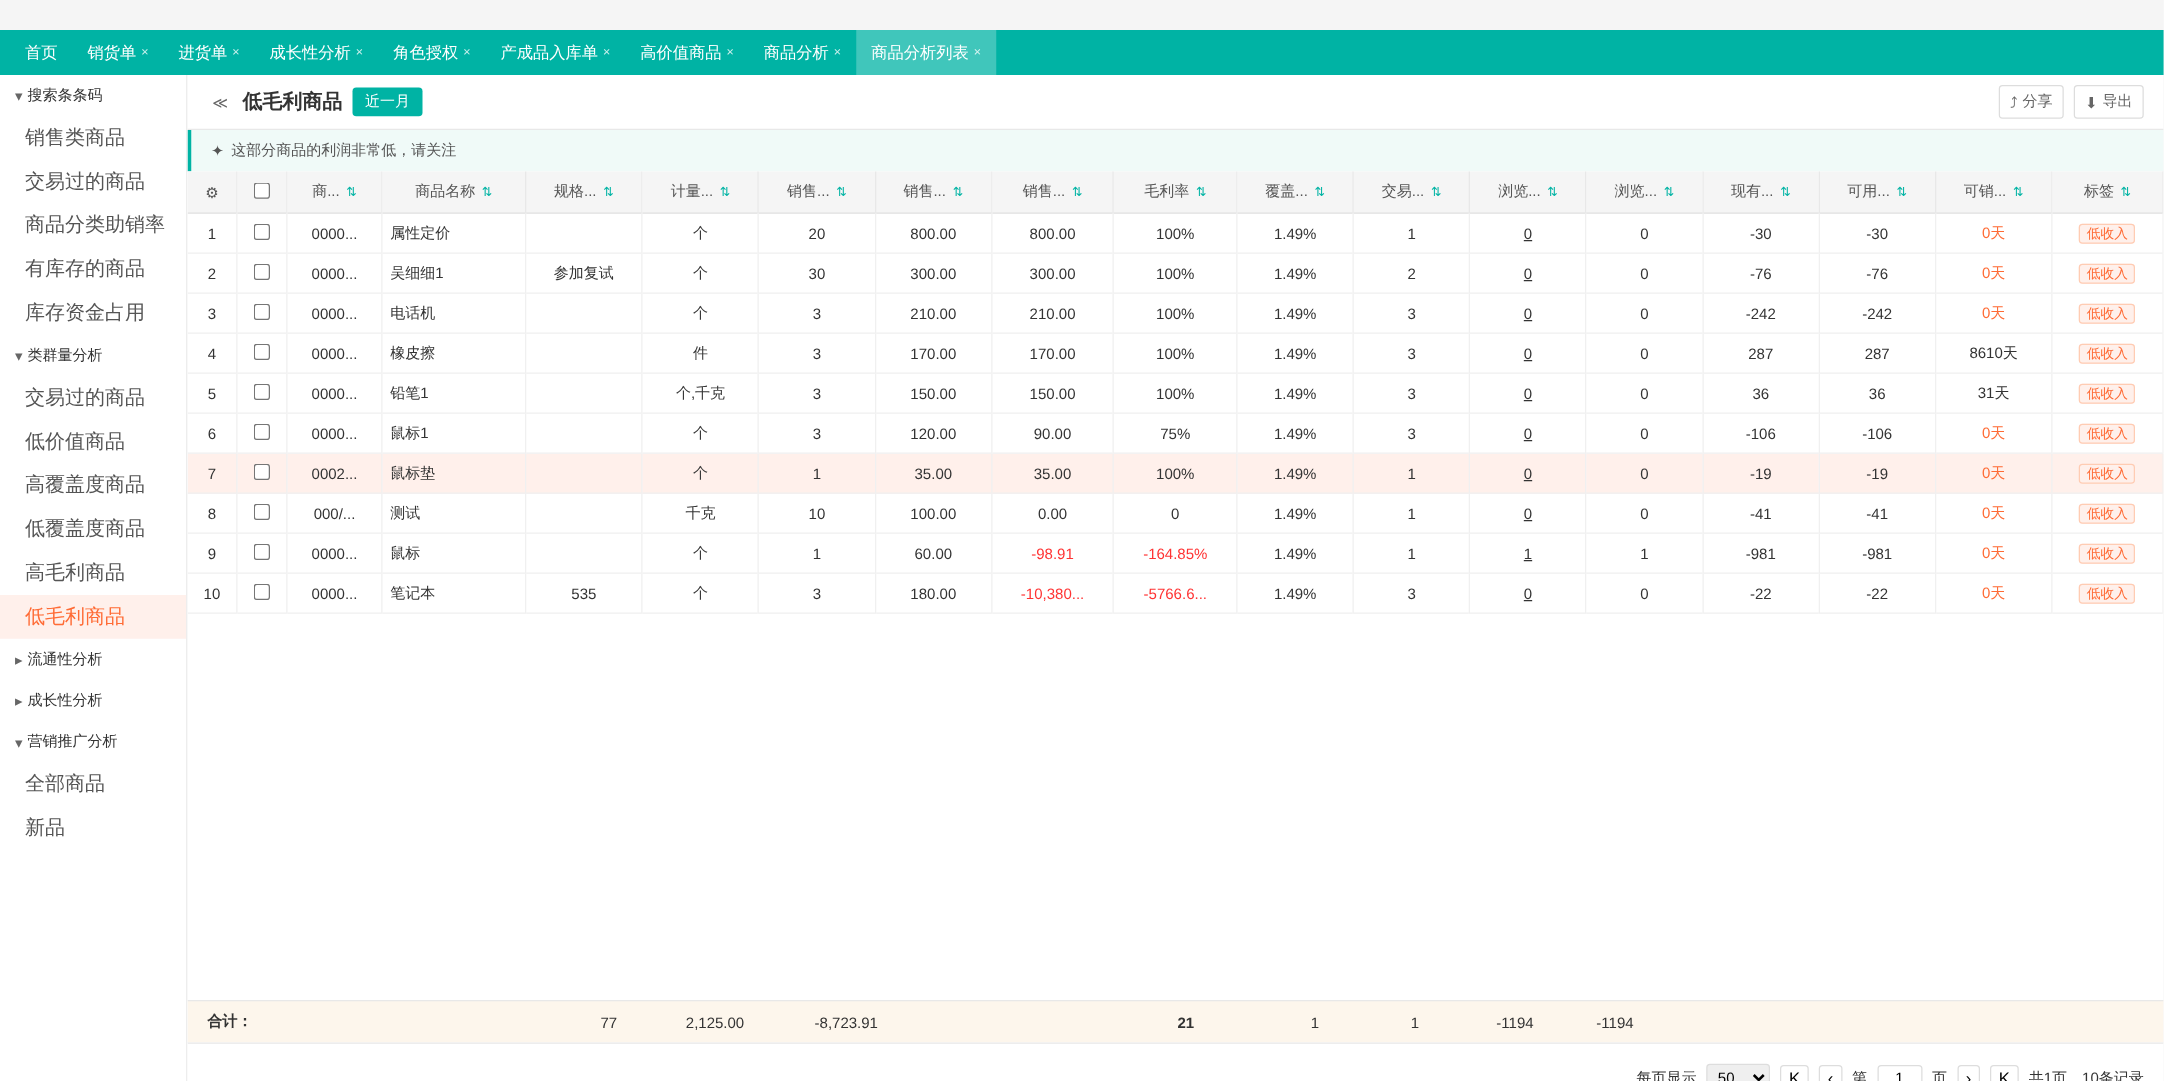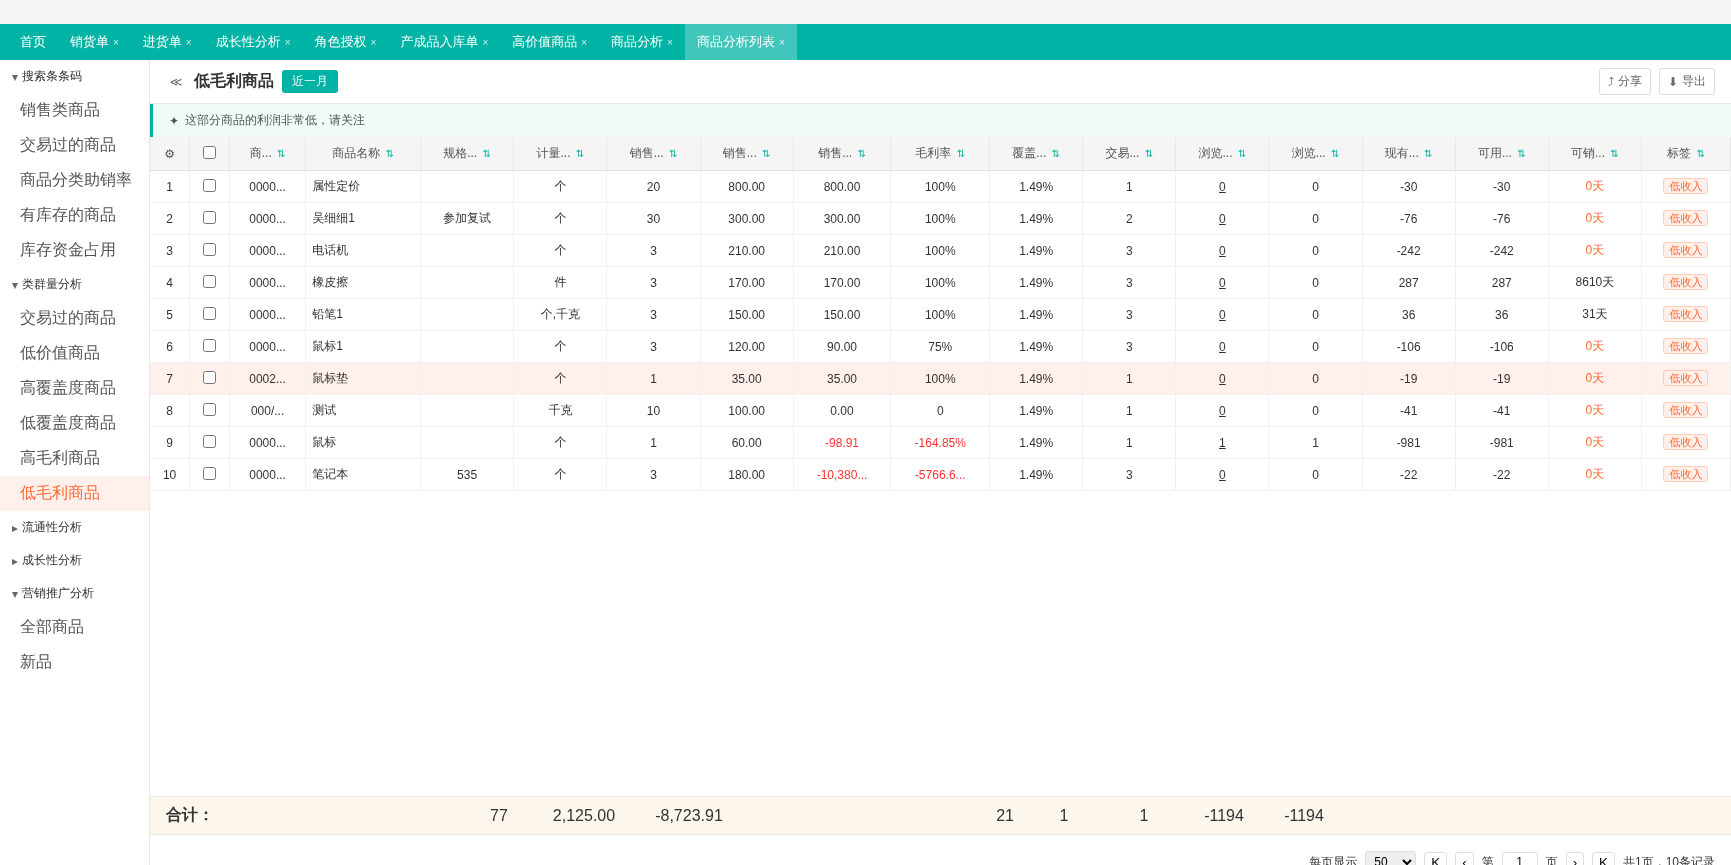--- a/index.html
+++ b/index.html
@@ -175,21 +175,21 @@
     .underline-link { text-decoration: underline; color: #333; cursor: pointer; }
 
     
     .table-footer {
       background: #fdf6ec;
       border-top: 1px solid #e8e8e8;
       padding: 8px 16px;
       display: flex;
       align-items: center;
       gap: 20px;
-      font-size: 16px;
+      font-size: 12px;
       color: #333;
     }
     .footer-total-label { font-weight: bold; }
 
     
     .pagination-bar {
       display: flex;
       align-items: center;
       justify-content: flex-end;
       padding: 16px 16px;
@@ -573,21 +573,21 @@
     </div>
 
     <div class="table-footer">
       <span class="footer-total-label">合计：</span>
       <span style="min-width:220px;display:inline-block;"></span>
       <span style="min-width:50px;text-align:center;">77</span>
       <span style="min-width:80px;text-align:center;">2,125.00</span>
       <span style="min-width:90px;text-align:center;">-8,723.91</span>
       <span style="min-width:80px;"></span>
       <span style="min-width:80px;"></span>
-      <span style="min-width:60px;text-align:right;">21</span>
+      <span style="min-width:60px;text-align:left;font-weight:bold;">21</span>
       <span style="min-width:60px;text-align:center;">1</span>
       <span style="min-width:60px;text-align:center;">1</span>
       <span style="min-width:60px;text-align:center;">-1194</span>
       <span style="min-width:60px;text-align:center;">-1194</span>
     </div>
 
     <div class="pagination-bar">
       <span>每页显示</span>
       <select>
         <option>50</option>

